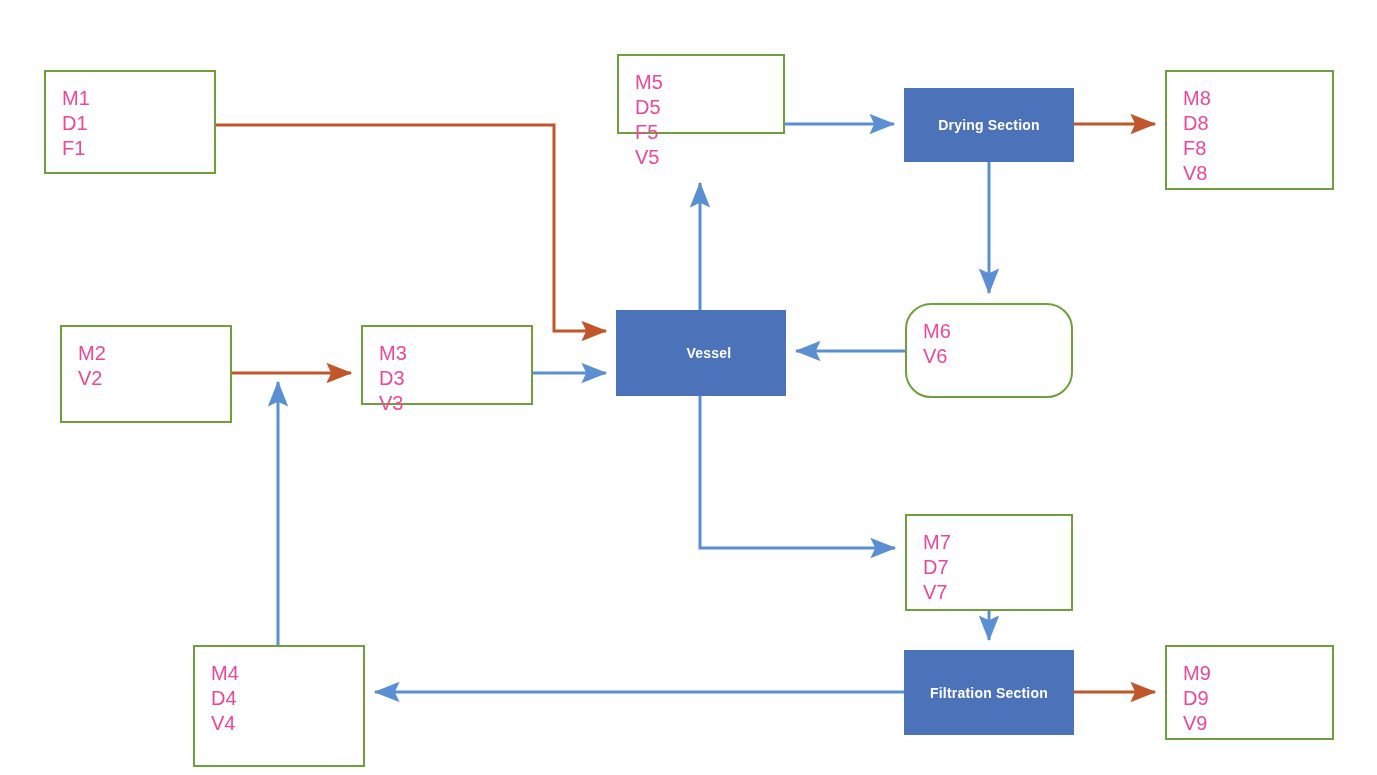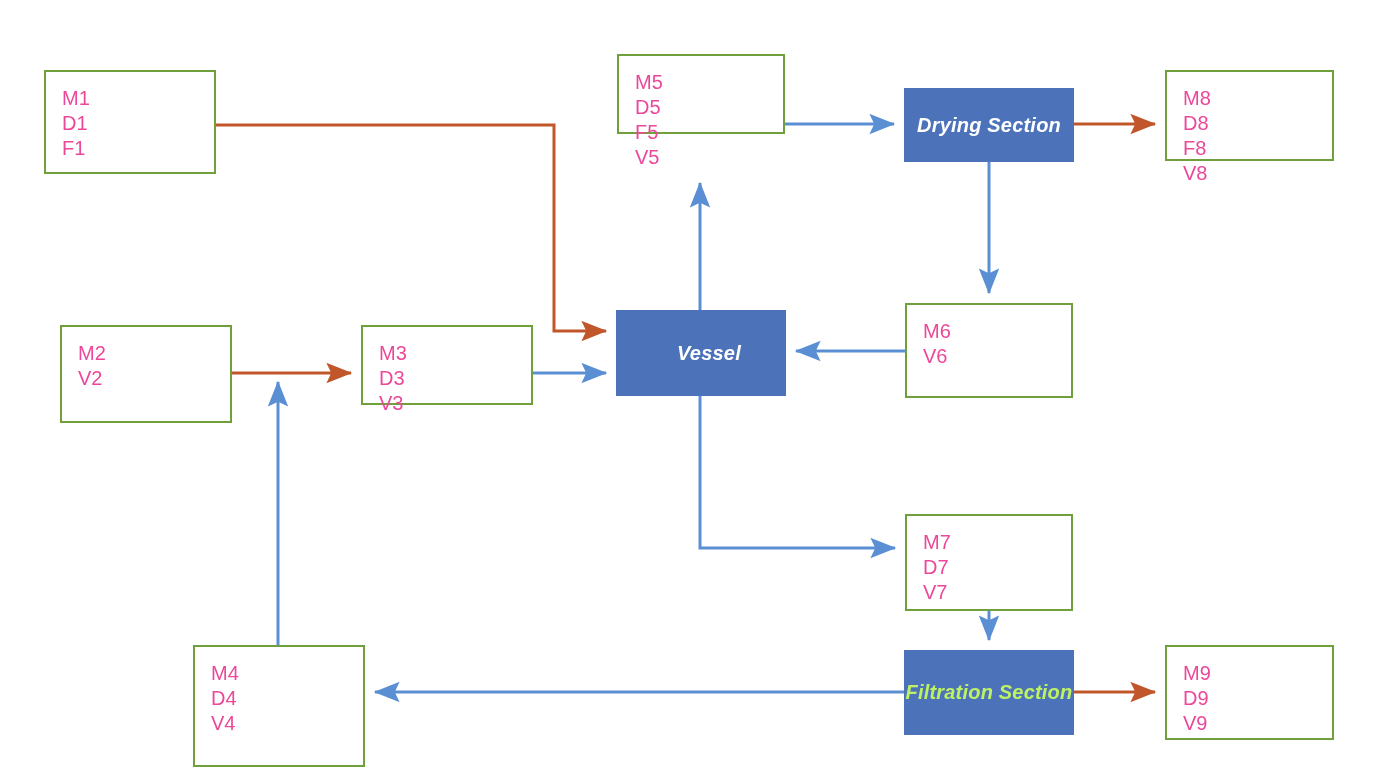--- a/index.html
+++ b/index.html
@@ -39,23 +39,22 @@
     align-items: center;
     justify-content: center;
   }
   .stream-line {
     font-size: 20px;
     line-height: 25px;
     color: #ec4899;
     white-space: pre;
   }
   .unit-label {
-    font-size: 20px;
+    font-size: 14px;
     font-weight: bold;
-    font-style: italic;
     color: #ffffff;
     letter-spacing: 0.2px;
   }
 </style>
 </head>
 <body>
 
 <div id="canvas">
 
   <svg id="flow-svg" viewBox="0 0 1377 775" xmlns="http://www.w3.org/2000/svg">
@@ -103,46 +102,46 @@
         <div class="stream-line">M4</div>
         <div class="stream-line">D4</div>
         <div class="stream-line">V4</div>
       </div>
       <div class="node stream" style="left: 617px; top: 54px; width: 168px; height: 80px; border-color: rgb(112, 160, 60); background: rgb(255, 255, 255);">
         <div class="stream-line">M5</div>
         <div class="stream-line">D5</div>
         <div class="stream-line">F5</div>
         <div class="stream-line">V5</div>
       </div>
-      <div class="node stream" style="left: 905px; top: 303px; width: 168px; height: 95px; border-color: rgb(112, 160, 60); background: rgb(255, 255, 255);">
+      <div class="node stream" style="left: 905px; top: 303px; width: 168px; height: 95px; border-color: rgb(112, 160, 60); background: rgb(255, 255, 255); border-radius: 26px;">
         <div class="stream-line">M6</div>
         <div class="stream-line">V6</div>
       </div>
       <div class="node stream" style="left: 905px; top: 497px; width: 168px; height: 97px; border-color: rgb(112, 160, 60); background: rgb(255, 255, 255); margin-top: 17px;">
         <div class="stream-line">M7</div>
         <div class="stream-line">D7</div>
         <div class="stream-line">V7</div>
       </div>
-      <div class="node stream" style="left: 1165px; top: 70px; width: 169px; height: 91px; border-color: rgb(112, 160, 60); background: rgb(255, 255, 255);">
+      <div class="node stream" style="left: 1165px; top: 70px; width: 169px; height: 120px; border-color: rgb(112, 160, 60); background: rgb(255, 255, 255);">
         <div class="stream-line">M8</div>
         <div class="stream-line">D8</div>
         <div class="stream-line">F8</div>
         <div class="stream-line">V8</div>
       </div>
       <div class="node stream" style="left: 1165px; top: 645px; width: 169px; height: 95px; border-color: rgb(112, 160, 60); background: rgb(255, 255, 255);">
         <div class="stream-line">M9</div>
         <div class="stream-line">D9</div>
         <div class="stream-line">V9</div>
       </div>
     </div>
   <div id="unit-layer">
       <div class="node unit" style="left: 616px; top: 310px; width: 170px; height: 86px; background: rgb(76, 114, 185);">
         <span class="unit-label" style="color: rgb(255, 255, 255); margin-left: 16px;">Vessel</span>
       </div>
       <div class="node unit" style="left: 904px; top: 88px; width: 170px; height: 74px; background: rgb(76, 114, 185);">
         <span class="unit-label" style="color: rgb(255, 255, 255);">Drying Section</span>
       </div>
       <div class="node unit" style="left: 904px; top: 650px; width: 170px; height: 85px; background: rgb(76, 114, 185);">
-        <span class="unit-label" style="color: #bef264;">Filtration Section</span>
+        <span class="unit-label" style="color: #ffffff;">Filtration Section</span>
       </div>
     </div>
 
 </div>
 
 </body></html>

